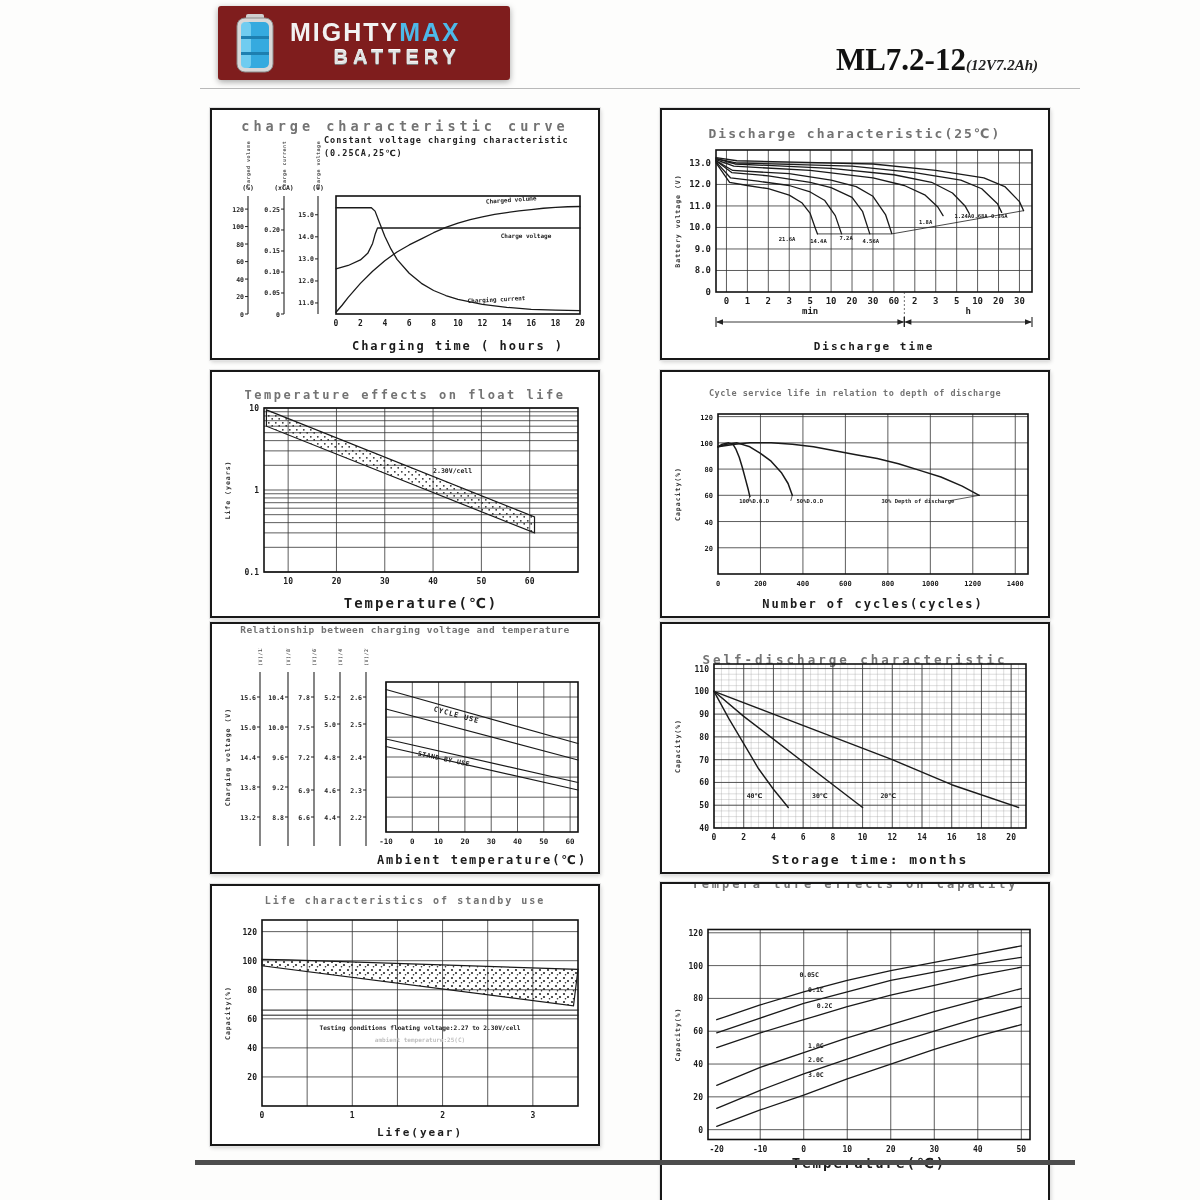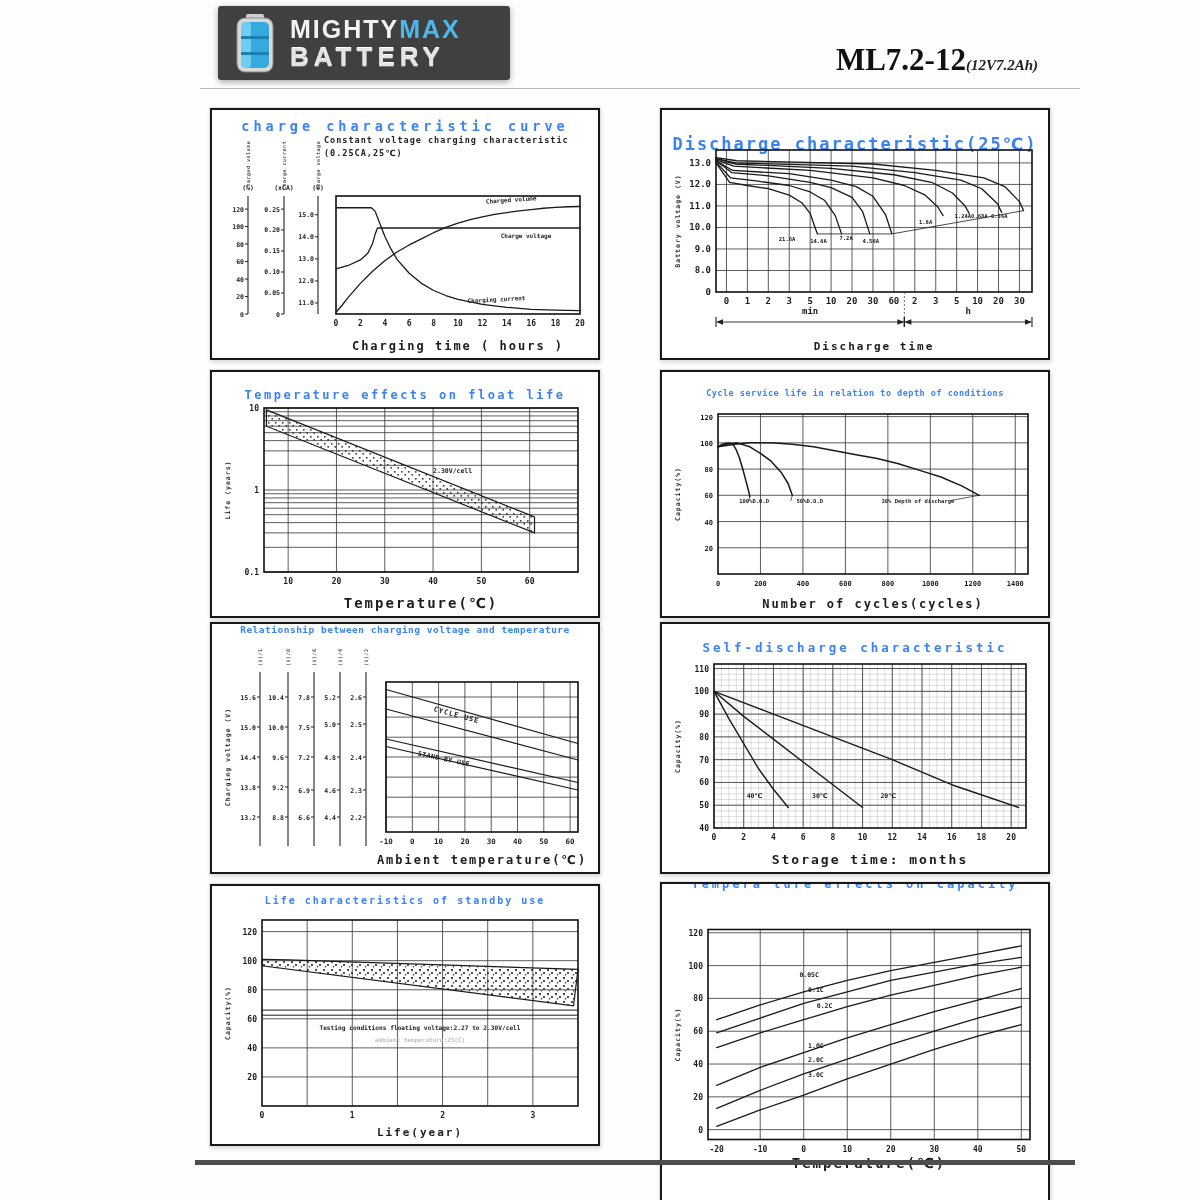--- a/index.html
+++ b/index.html
@@ -2,58 +2,58 @@
 <html><head>
 <meta charset="utf-8">
 <style>
   * { margin:0; padding:0; box-sizing:border-box; }
   html,body { background:#ffffff; }
   #page { position:relative; width:1200px; height:1200px; background:#fdfdfc;
           font-family:"DejaVu Sans Mono","DejaVu Sans",monospace; overflow:hidden; }
 
   
   #logo { position:absolute; left:218px; top:6px; width:292px; height:74px;
-          background:#404040; border-radius:3px; display:flex; align-items:center;
+          background:#7f1d1d; border-radius:3px; display:flex; align-items:center;
           box-shadow:0 2px 6px rgba(0,0,0,.35); }
   #batt { width:58px; height:62px; margin-left:8px; flex:0 0 auto; }
   #brandtext { margin-left:6px; line-height:1; }
   .l1 { font-family:"Liberation Sans",sans-serif; font-weight:bold; font-size:25px;
         letter-spacing:2px; color:#f2f2f2; white-space:nowrap; }
   .l1 .max { color:#4db8e8; }
-  .l2 { font-family:"Liberation Sans",sans-serif; font-weight:bold; font-size:26px;
+  .l2 { font-family:"Liberation Sans",sans-serif; font-weight:bold; font-size:20px;
         letter-spacing:5px; color:#e4e4e4; white-space:nowrap;
-        text-shadow:0 1px 0 #777, 0 -1px 0 #fff; margin-top:2px; }
+        text-shadow:0 1px 0 #777, 0 -1px 0 #fff; margin-top:2px;text-align:right; }
   #model { position:absolute; right:162px; top:42px; white-space:nowrap; }
   #model .mname { font-family:"Liberation Serif",serif; font-weight:bold; font-size:31px; color:#111; }
   #model .msuffix { font-family:"Liberation Serif",serif; font-style:italic; font-weight:bold;
                     font-size:15px; color:#222; }
   #headrule { position:absolute; left:200px; top:88px; width:880px; height:1px; background:#b9b9b9; }
   #footbar  { position:absolute; left:195px; top:1160px; width:880px; height:5px; background:#4d4d4d; }
 
   
   figure.chart { position:absolute; background:#fff; border:2px solid #181818;
                  box-shadow:0 0 0 1px #e3e3e3, 1px 2px 4px rgba(0,0,0,.18); }
-  .ctitle { text-align:center; font-weight:bold; color:#3b82f6; white-space:nowrap; }
+  .ctitle { text-align:center; font-weight:bold; color:#737373; white-space:nowrap; }
   .plot { position:absolute; left:6px; right:6px; bottom:4px; }
 
   #f1{left:210px;top:108px;width:390px;height:252px;}
   #f2{left:660px;top:108px;width:390px;height:252px;}
   #f3{left:210px;top:370px;width:390px;height:248px;}
   #f4{left:660px;top:370px;width:390px;height:248px;}
   #f5{left:210px;top:622px;width:390px;height:252px;}
   #f6{left:660px;top:622px;width:390px;height:252px;}
   #f7{left:210px;top:884px;width:390px;height:262px;}
   #f8{left:660px;top:882px;width:390px;height:323px; overflow:hidden;}
 
   #f1 .ctitle{font-size:13.5px;letter-spacing:4px;padding-top:8px;}
-  #f2 .ctitle{font-size:17px;letter-spacing:2px;padding-top:24px;}
+  #f2 .ctitle{font-size:13px;letter-spacing:2px;padding-top:16px;}
   #f3 .ctitle{font-size:12px;letter-spacing:2.5px;padding-top:16px;}
   #f4 .ctitle{font-size:8.5px;letter-spacing:.5px;padding-top:16px;}
   #f5 .ctitle{font-size:9.5px;letter-spacing:.5px;}
-  #f6 .ctitle{font-size:12.5px;letter-spacing:3px;padding-top:16px;}
+  #f6 .ctitle{font-size:12.5px;letter-spacing:3px;padding-top:28px;}
   #f7 .ctitle{font-size:10px;letter-spacing:2px;padding-top:9px;}
   #f8 .ctitle{font-size:12px;letter-spacing:3px;margin-top:-7px;padding-top:0;}
 
   #f1 .plot{top:26px;} #f2 .plot{top:32px;} #f3 .plot{top:28px;} #f4 .plot{top:30px;}
   #f5 .plot{top:24px;} #f6 .plot{top:32px;} #f7 .plot{top:26px;} #f8 .plot{top:14px;}
 
   #f1 .sub { position:absolute; top:24px; left:112px; right:6px; text-align:left;
              font-weight:bold; font-size:8.5px; letter-spacing:1px; line-height:13px; color:#222; }
   svg text { font-family:"DejaVu Sans Mono","DejaVu Sans",monospace; }
 </style>
@@ -309,21 +309,21 @@
           <text x="41" y="11" font-size="8" fill="#1c1c1c" text-anchor="end" font-weight="bold">10</text>
           <text x="41" y="93" font-size="8" fill="#1c1c1c" text-anchor="end" font-weight="bold">1</text>
           <text x="41" y="175" font-size="8" fill="#1c1c1c" text-anchor="end" font-weight="bold">0.1</text>
           <text x="215.07692307692307" y="73.26216142221416" font-size="6.5" fill="#1c1c1c" text-anchor="start" font-weight="bold">2.30V/cell</text>
           <text x="203" y="208" font-size="14" fill="#1c1c1c" text-anchor="middle" font-weight="bold" letter-spacing="2">Temperature(℃)</text>
           <text x="12" y="90" font-size="6.5" fill="#333" text-anchor="middle" font-weight="bold" letter-spacing="1" transform="rotate(-90 12 90)">Life (years)</text>
         </svg></div>
   </figure>
 
   <figure class="chart" id="f4">
-    <figcaption class="ctitle">Cycle service life in relation to depth of conditions</figcaption>
+    <figcaption class="ctitle">Cycle service life in relation to depth of discharge</figcaption>
     <div class="plot"><svg viewBox="0 0 374 210" width="100%" height="100%">
           <defs>
             <pattern id="d1-3" width="7" height="7" patternUnits="userSpaceOnUse">
               <circle cx="1.8" cy="1.8" r="0.9" fill="#2a2a2a"></circle>
               <circle cx="5.2" cy="4.8" r="0.9" fill="#2a2a2a"></circle>
             </pattern>
             <pattern id="d2-3" width="8" height="8" patternUnits="userSpaceOnUse">
               <circle cx="2" cy="2" r="1.1" fill="#2a2a2a"></circle>
               <circle cx="6" cy="5" r="1.1" fill="#2a2a2a"></circle>
               <circle cx="3.5" cy="6.8" r="0.8" fill="#2a2a2a"></circle>

